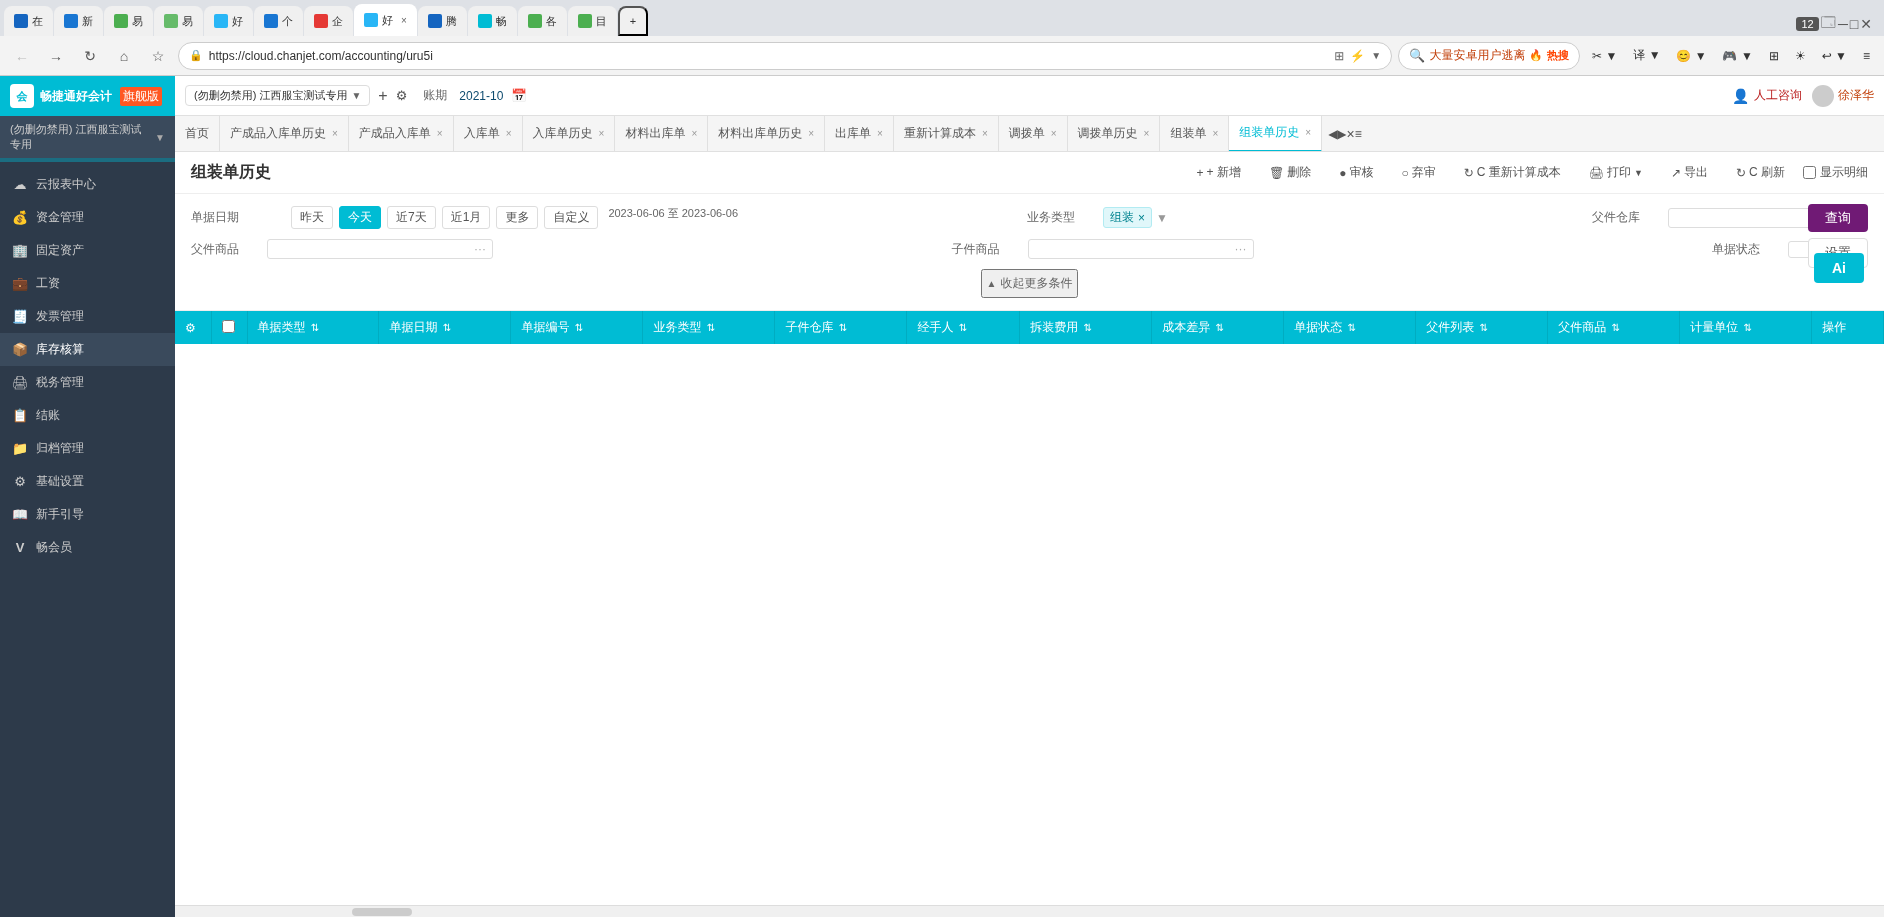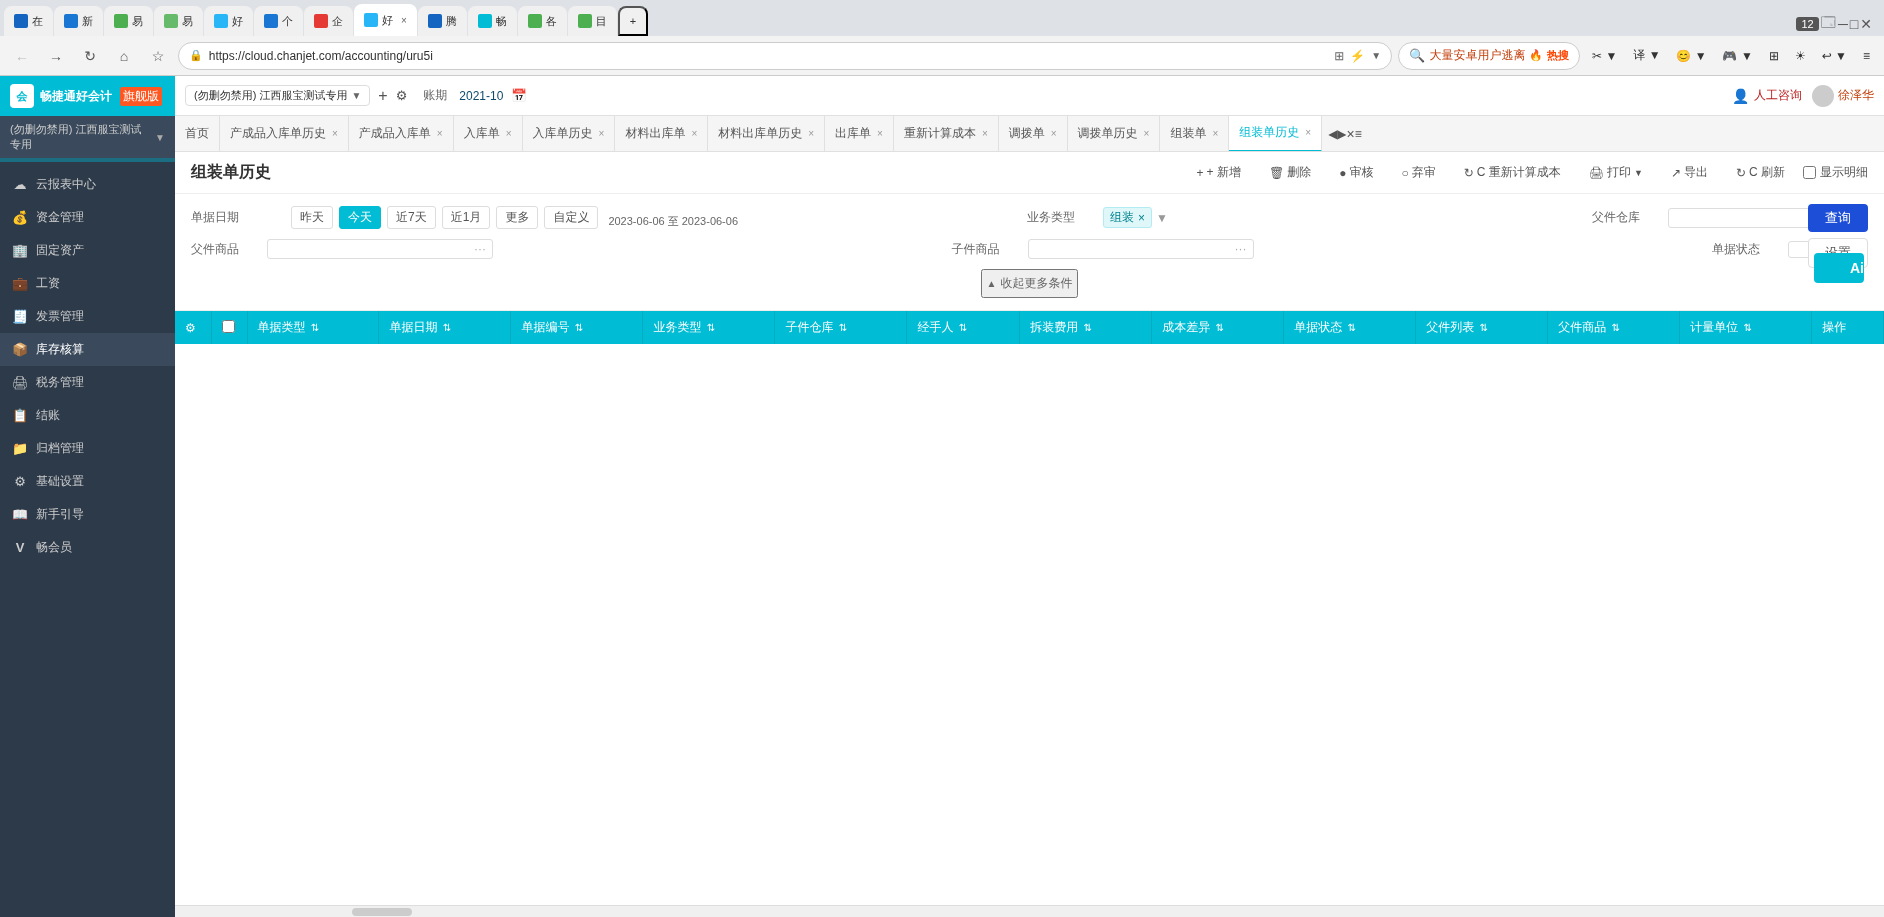--- a/index.html
+++ b/index.html
@@ -54,21 +54,21 @@
     .main-content { flex: 1; background: #fff; overflow: auto; }
     .page-header { display: flex; align-items: center; justify-content: space-between; padding: 8px 16px; border-bottom: 1px solid #eee; }
     .page-title { font-size: 16px; font-weight: bold; color: #333; }
     .page-actions { display: flex; align-items: center; gap: 8px; }
     .action-btn { display: flex; align-items: center; gap: 3px; padding: 4px 10px; border: none; background: none; cursor: pointer; font-size: 12px; color: #555; border-radius: 3px; }
 
     
     .filter-area { padding: 12px 16px; border-bottom: 1px solid #eee; }
     .filter-row { display: flex; align-items: center; gap: 16px; margin-bottom: 10px; }
     .filter-label { color: #666; font-size: 12px; width: 60px; flex-shrink: 0; }
-    .filter-group { display: flex; align-items: flex-end; gap: 6px; padding-left: 24px; }
+    .filter-group { display: flex; align-items: flex-start; gap: 6px; padding-left: 24px; }
     .filter-btn { padding: 2px 8px; border: 1px solid #ddd; border-radius: 3px; font-size: 12px; cursor: pointer; background: #fff; color: #555; }
     .filter-btn.active { background: #00bcd4; color: #fff; border-color: #00bcd4; }
     .filter-date-range { font-size: 11px; color: #666; margin-left: 4px; }
     .filter-tag { display: inline-flex; align-items: center; background: #e0f7fa; border: 1px solid #b2ebf2; border-radius: 3px; padding: 1px 6px; font-size: 12px; color: #00838f; gap: 4px; }
     .filter-tag .tag-close { cursor: pointer; color: #00838f; }
     .filter-input-wrapper { display: flex; align-items: center; border: 1px solid #ddd; border-radius: 3px; padding: 2px 6px; min-width: 200px; }
     .filter-input-wrapper input { border: none; outline: none; font-size: 12px; flex: 1; }
     .filter-select { display: flex; align-items: center; border: 1px solid #ddd; border-radius: 3px; padding: 2px 6px; min-width: 80px; cursor: pointer; font-size: 12px; color: #333; gap: 4px; }
     .collapse-btn { display: flex; align-items: center; justify-content: center; gap: 4px; color: #666; font-size: 12px; cursor: pointer; padding: 4px; }
 
@@ -76,21 +76,21 @@
     .data-table { width: 100%; border-collapse: collapse; }
     .data-table thead tr { background: #00bcd4; }
     .data-table thead th { padding: 8px 10px; color: #fff; font-size: 12px; font-weight: normal; text-align: left; white-space: nowrap; border-right: 1px solid #00acc1; cursor: pointer; }
     .data-table thead th:first-child { width: 36px; }
     .data-table thead th .sort-icon { font-size: 10px; margin-left: 2px; }
     .th-settings { width: 36px; text-align: center; }
     .th-checkbox { width: 36px; text-align: center; }
     .ops-col { background: #00bcd4; color: #fff; text-align: center; }
 
     
-    .btn-query { background: #1d4ed8; color: #fff; border: none; border-radius: 4px; padding: 5px 16px; cursor: pointer; font-size: 13px; }
+    .btn-query { background: #701a75; color: #fff; border: none; border-radius: 4px; padding: 5px 16px; cursor: pointer; font-size: 13px; }
     .btn-settings { background: #fff; color: #555; border: 1px solid #ddd; border-radius: 4px; padding: 5px 16px; cursor: pointer; font-size: 13px; }
 
     .right-content { flex: 1; display: flex; flex-direction: column; overflow: hidden; }
 
     .scrollbar-track { height: 12px; background: #f0f0f0; border-top: 1px solid #ddd; display: flex; align-items: center; padding: 0 2px; }
     .scrollbar-thumb { height: 8px; width: 60px; background: #ccc; border-radius: 4px; margin-left: 175px; }
 
     .icon-btn { background: none; border: none; cursor: pointer; font-size: 13px; color: #555; }
 
     .display-toggle { display: flex; align-items: center; gap: 4px; font-size: 12px; color: #555; }
@@ -525,15 +525,15 @@
       </div>
 
     </div>
 
     <div class="scrollbar-track">
       <div class="scrollbar-thumb"></div>
     </div>
   </div>
 </div>
 
-<div style="position:fixed;right:20px;top:253px;width:50px;height:30px;background:#00bcd4;border-radius:4px;display:flex;align-items:center;justify-content:flex-end;color:#fff;font-size:14px;font-weight:bold;cursor:pointer;z-index:999;">
+<div style="position:fixed;right:20px;top:253px;width:50px;height:30px;background:#00bcd4;border-radius:4px;display:flex;align-items:center;justify-content:center;color:#fff;font-size:14px;font-weight:bold;cursor:pointer;z-index:999;">
   <span>Ai</span>
 </div>
 
 </body></html>

